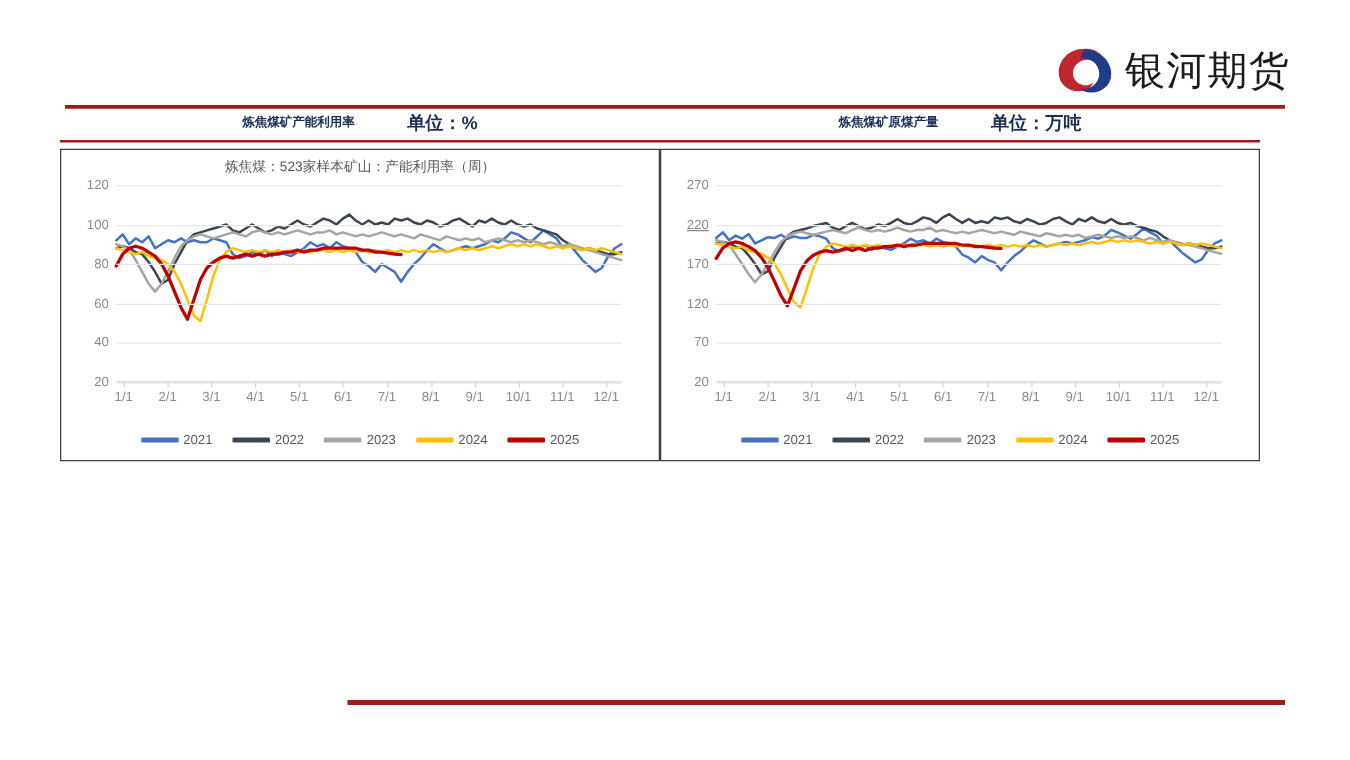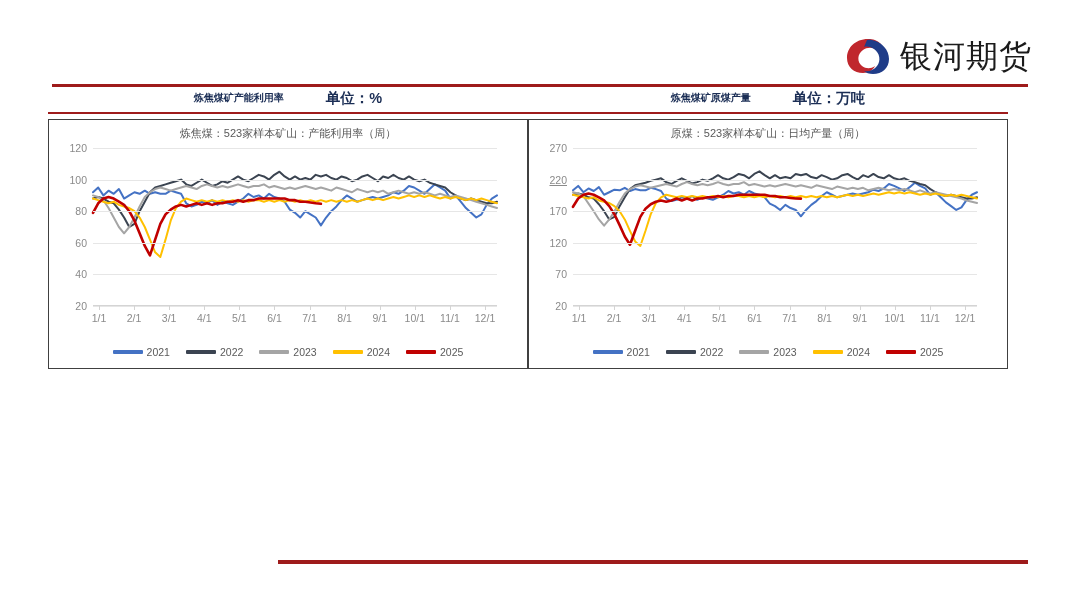--- a/index.html
+++ b/index.html
@@ -206,21 +206,20 @@
           </div>
       </div>
     </div>
 
     <div class="panel right">
       <div class="panel-head">
         <span class="ph-title">炼焦煤矿原煤产量</span>
         <span class="ph-unit">单位：万吨</span>
       </div>
       <div class="chart-box">
-        <div class="chart-sub">原煤：523家样本矿山：日均产量（周）</div>
         <div class="plot" id="plot-1">
           <svg class="series-svg" id="svg-1" viewBox="0 0 404 158" preserveAspectRatio="none">
               <polyline points="0.00,42.34 5.18,37.92 10.36,44.24 15.54,40.45 20.72,42.98 25.90,39.18 31.08,46.77 36.26,44.24 41.44,41.71 46.62,42.34 51.79,39.82 56.97,42.98 62.15,41.08 67.33,42.34 72.51,42.34 77.69,39.82 82.87,41.08 88.05,42.98 93.23,50.56 98.41,53.09 103.59,51.82 108.77,49.30 113.95,50.56 119.13,48.03 124.31,51.82 129.49,49.30 134.67,50.56 139.85,51.82 145.03,49.30 150.21,46.77 155.38,42.98 160.56,45.50 165.74,44.24 170.92,46.77 176.10,42.98 181.28,45.50 186.46,46.77 191.64,49.30 196.82,55.62 202.00,58.14 207.18,61.94 212.36,56.88 217.54,60.04 222.72,61.94 227.90,68.26 233.08,61.94 238.26,56.88 243.44,53.09 248.62,48.03 253.79,44.24 258.97,46.77 264.15,49.30 269.33,48.03 274.51,46.77 279.69,45.50 284.87,46.77 290.05,45.50 295.23,44.24 300.41,41.71 305.59,42.98 310.77,40.45 315.95,36.02 321.13,37.92 326.31,40.45 331.49,42.98 336.67,39.18 341.85,34.76 347.03,37.92 352.21,40.45 357.38,46.77 362.56,44.24 367.74,49.30 372.92,54.35 378.10,58.14 383.28,61.94 388.46,59.41 393.64,51.82 398.82,46.77 404.00,44.24" fill="none" stroke="#4472C4" stroke-width="2" stroke-linejoin="round" stroke-linecap="round"></polyline>
               <polyline points="0.00,46.77 5.18,45.50 10.36,46.77 15.54,49.30 20.72,50.56 25.90,56.25 31.08,63.20 36.26,71.42 41.44,68.89 46.62,58.14 51.79,49.30 56.97,41.08 62.15,37.29 67.33,36.02 72.51,34.76 77.69,32.86 82.87,31.60 88.05,30.34 93.23,34.13 98.41,36.02 103.59,32.86 108.77,30.34 113.95,32.86 119.13,35.39 124.31,34.13 129.49,31.60 134.67,32.86 139.85,30.34 145.03,27.18 150.21,30.34 155.38,31.60 160.56,29.07 165.74,25.91 170.92,27.18 176.10,30.34 181.28,25.91 186.46,23.38 191.64,27.18 196.82,30.34 202.00,27.18 207.18,30.34 212.36,29.07 217.54,30.34 222.72,25.91 227.90,27.18 233.08,25.91 238.26,29.07 243.44,30.34 248.62,27.18 253.79,29.07 258.97,31.60 264.15,30.34 269.33,27.18 274.51,25.91 279.69,29.07 284.87,31.60 290.05,27.18 295.23,29.07 300.41,25.91 305.59,29.07 310.77,30.34 315.95,27.18 321.13,30.34 326.31,31.60 331.49,30.34 336.67,32.86 341.85,34.13 347.03,36.02 352.21,37.29 357.38,41.08 362.56,44.24 367.74,46.77 372.92,48.03 378.10,46.77 383.28,48.03 388.46,49.30 393.64,50.56 398.82,50.56 404.00,49.30" fill="none" stroke="#3B4451" stroke-width="2" stroke-linejoin="round" stroke-linecap="round"></polyline>
               <polyline points="0.00,44.24 5.18,45.50 10.36,48.03 15.54,55.62 20.72,63.20 25.90,71.42 31.08,77.74 36.26,71.42 41.44,63.20 46.62,53.72 51.79,45.50 56.97,41.08 62.15,38.55 67.33,37.29 72.51,38.55 77.69,39.82 82.87,38.55 88.05,37.29 93.23,36.02 98.41,37.29 103.59,38.55 108.77,36.02 113.95,34.13 119.13,36.02 124.31,37.29 129.49,36.02 134.67,37.29 139.85,36.02 145.03,34.13 150.21,36.02 155.38,37.29 160.56,36.02 165.74,36.02 170.92,34.13 176.10,37.29 181.28,36.02 186.46,37.29 191.64,38.55 196.82,37.29 202.00,38.55 207.18,37.29 212.36,36.02 217.54,37.29 222.72,38.55 227.90,37.29 233.08,38.55 238.26,39.82 243.44,37.29 248.62,38.55 253.79,39.82 258.97,41.08 264.15,38.55 269.33,39.82 274.51,41.08 279.69,39.82 284.87,41.08 290.05,39.82 295.23,42.34 300.41,41.08 305.59,39.82 310.77,41.08 315.95,42.34 321.13,41.08 326.31,42.34 331.49,41.08 336.67,42.34 341.85,44.24 347.03,42.34 352.21,44.24 357.38,45.50 362.56,44.24 367.74,45.50 372.92,46.77 378.10,48.03 383.28,49.30 388.46,50.56 393.64,52.46 398.82,53.72 404.00,54.98" fill="none" stroke="#A5A5A5" stroke-width="2" stroke-linejoin="round" stroke-linecap="round"></polyline>
               <polyline points="0.00,46.77 5.18,48.03 10.36,49.30 15.54,50.56 20.72,49.30 25.90,52.46 31.08,53.72 36.26,54.98 41.44,58.14 46.62,63.20 51.79,71.42 56.97,82.79 62.15,93.54 67.33,97.96 72.51,82.79 77.69,66.36 82.87,54.98 88.05,49.30 93.23,46.77 98.41,48.03 103.59,49.30 108.77,48.03 113.95,49.30 119.13,48.03 124.31,49.30 129.49,48.03 134.67,49.30 139.85,48.03 145.03,49.30 150.21,48.03 155.38,49.30 160.56,48.03 165.74,48.03 170.92,49.30 176.10,48.03 181.28,49.30 186.46,48.03 191.64,49.30 196.82,48.03 202.00,49.30 207.18,48.03 212.36,49.30 217.54,48.03 222.72,49.30 227.90,48.03 233.08,49.30 238.26,48.03 243.44,49.30 248.62,48.03 253.79,49.30 258.97,48.03 264.15,49.30 269.33,48.03 274.51,46.77 279.69,48.03 284.87,46.77 290.05,48.03 295.23,46.77 300.41,45.50 305.59,46.77 310.77,45.50 315.95,44.24 321.13,45.50 326.31,44.24 331.49,45.50 336.67,44.24 341.85,45.50 347.03,46.77 352.21,45.50 357.38,46.77 362.56,45.50 367.74,46.77 372.92,48.03 378.10,46.77 383.28,48.03 388.46,46.77 393.64,48.03 398.82,49.30 404.00,50.56" fill="none" stroke="#FFC000" stroke-width="2" stroke-linejoin="round" stroke-linecap="round"></polyline>
               <polyline points="0.00,58.78 5.18,50.56 10.36,46.77 15.54,45.50 20.72,46.77 25.90,49.30 31.08,52.46 36.26,58.14 41.44,66.36 46.62,77.10 51.79,88.48 56.97,96.70 62.15,82.79 67.33,68.89 72.51,60.67 77.69,56.25 82.87,53.72 88.05,52.46 93.23,53.72 98.41,52.46 103.59,50.56 108.77,52.46 113.95,50.56 119.13,52.46 124.31,50.56 129.49,50.56 134.67,49.30 139.85,49.30 145.03,48.03 150.21,49.30 155.38,48.03 160.56,48.03 165.74,46.77 170.92,46.77 176.10,46.77 181.28,46.77 186.46,46.77 191.64,46.77 196.82,48.03 202.00,48.03 207.18,49.30 212.36,49.30 217.54,49.93 222.72,50.56 227.90,50.62" fill="none" stroke="#C00000" stroke-width="2.6" stroke-linejoin="round" stroke-linecap="round"></polyline>
             </svg>
           <div class="axis-base"></div>
         <div class="gridline" style="top: 158px;"></div>

